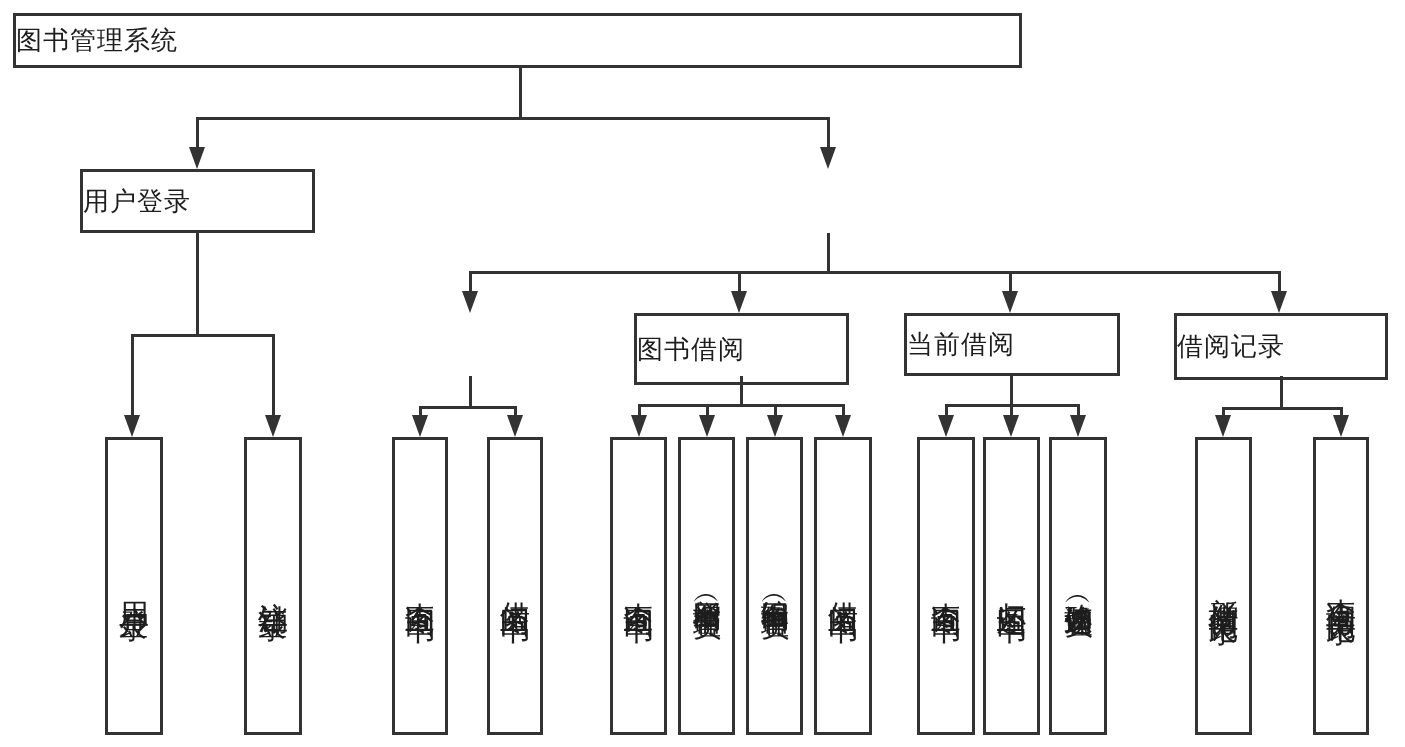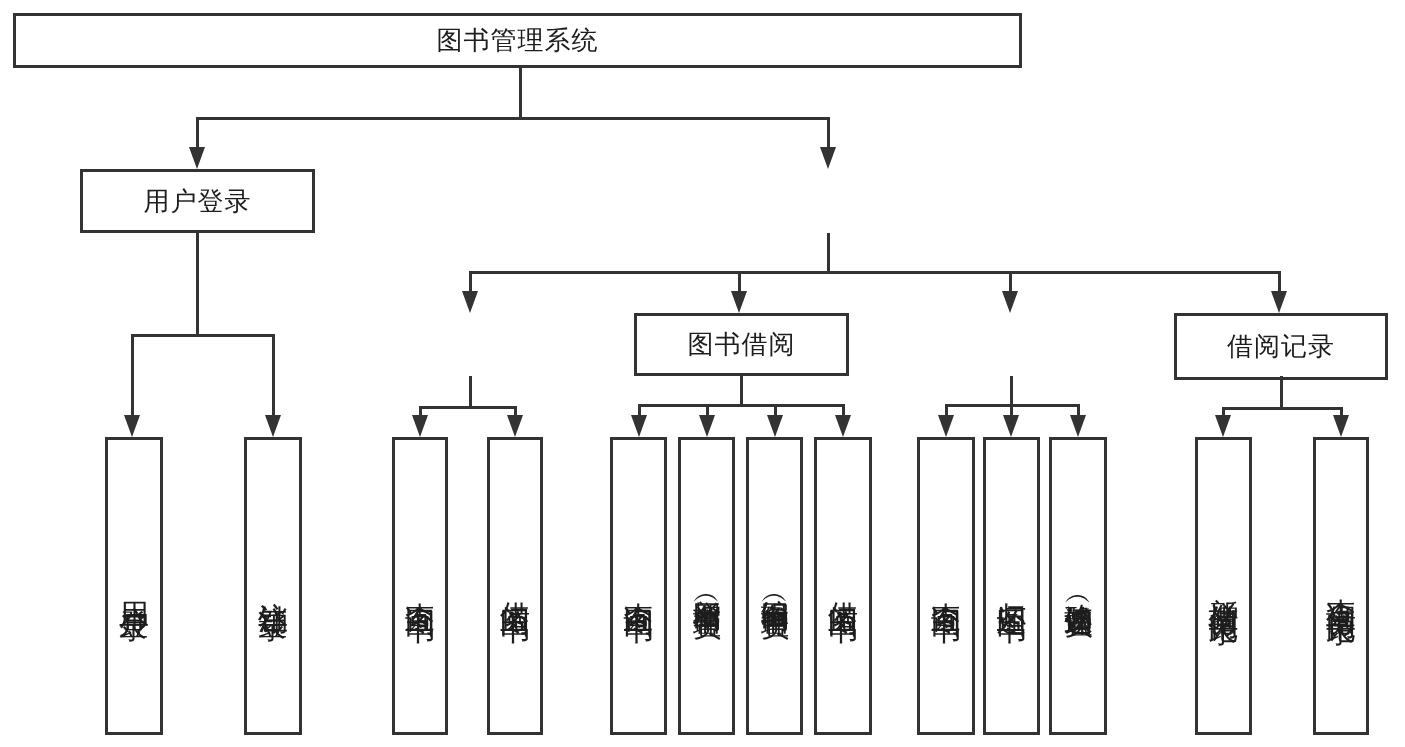--- a/index.html
+++ b/index.html
@@ -8,21 +8,21 @@
     width:1405px;height:747px;
     background:#ffffff;
     font-family:"Liberation Sans", sans-serif;
     overflow:hidden;
   }
   .node{
     position:absolute;
     box-sizing:border-box;
     border:3px solid #333333;
     background:#ffffff;
-    display:flex;align-items:center;justify-content:center;
+    display:flex;align-items:center;justify-content:flex-start;
     font-size:26px;color:#1d1d1d;letter-spacing:1px;
   }
   .leaf{
     position:absolute;
     box-sizing:border-box;
     border:3px solid #333333;
     background:#ffffff;
     display:flex;align-items:center;justify-content:center;
   }
   .leaf-label{
@@ -76,22 +76,25 @@
   <div class="hline" style="left:469px;top:271px;width:812px;"></div>
   <div class="vline" style="left:469px;top:271px;height:22px;"></div>
   <div class="arrow" style="left:462px;top:291px;"></div>
   <div class="vline" style="left:738px;top:271px;height:22px;"></div>
   <div class="arrow" style="left:731px;top:291px;"></div>
   <div class="vline" style="left:1009px;top:271px;height:22px;"></div>
   <div class="arrow" style="left:1002px;top:291px;"></div>
   <div class="vline" style="left:1278px;top:271px;height:22px;"></div>
   <div class="arrow" style="left:1271px;top:291px;"></div>
 
-  <div class="node" style="left:634px;top:313px;width:215px;height:63px;">
+  <div class="node" style="left:634px;top:313px;width:215px;height:72px;">
     <span>图书借阅</span>
+  </div>
+  <div class="node" style="left:904px;top:313px;width:216px;height:63px;">
+    <span>当前借阅</span>
   </div>
   <div class="node" style="left:1174px;top:313px;width:214px;height:67px;">
     <span>借阅记录</span>
   </div>
 
   <div class="vline" style="left:469px;top:376px;height:32px;"></div>
   <div class="hline" style="left:419px;top:406px;width:98px;"></div>
   <div class="vline" style="left:419px;top:406px;height:11px;"></div>
   <div class="arrow" style="left:412px;top:415px;"></div>
   <div class="vline" style="left:514px;top:406px;height:11px;"></div>

